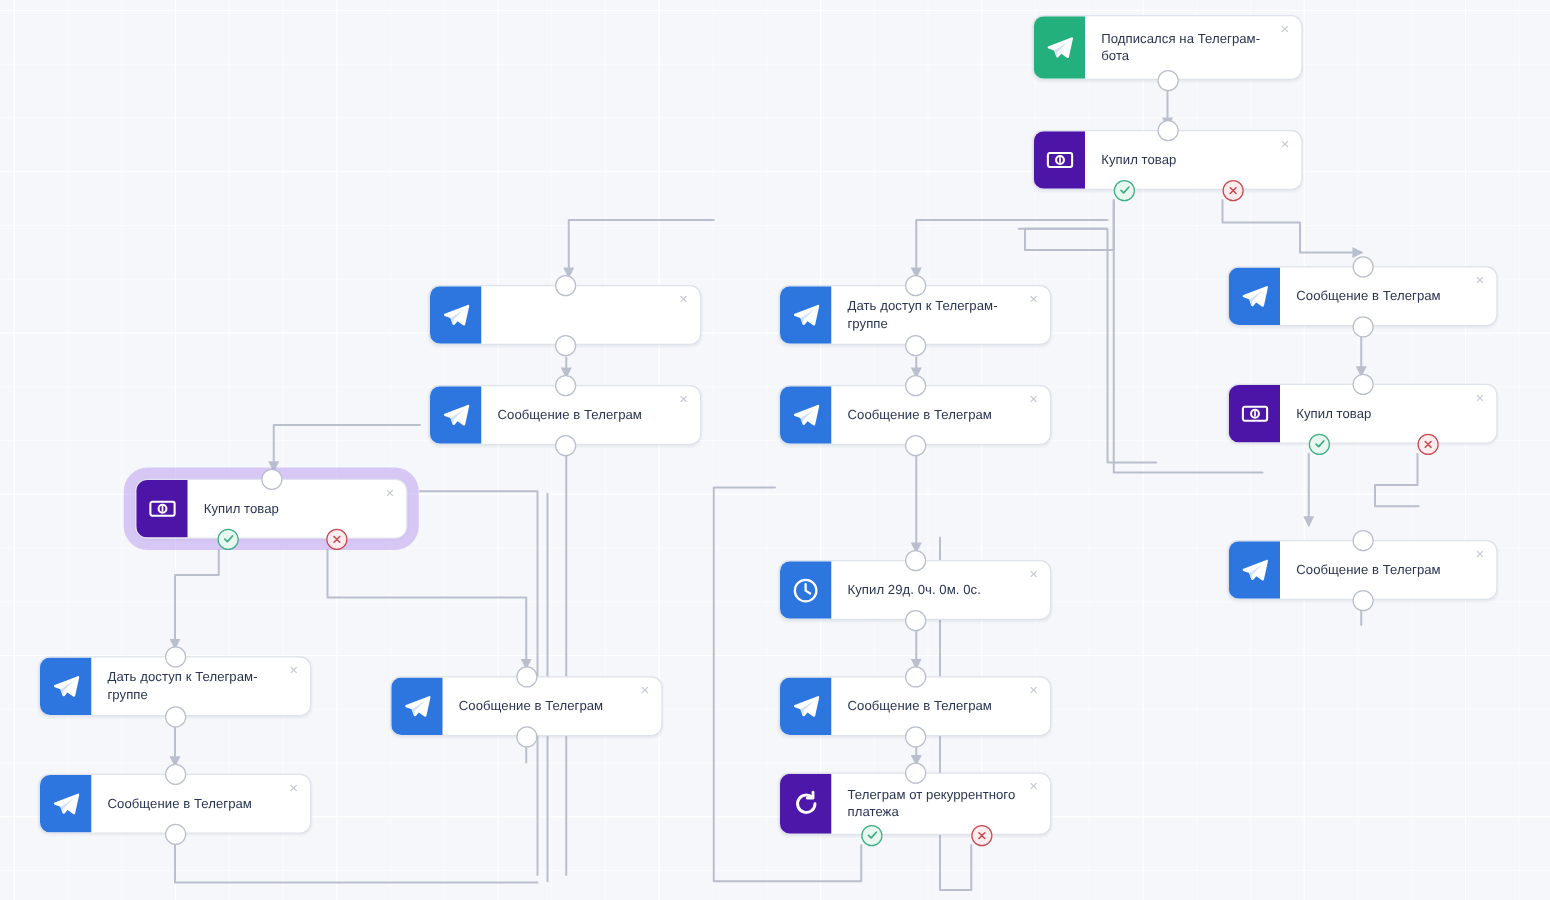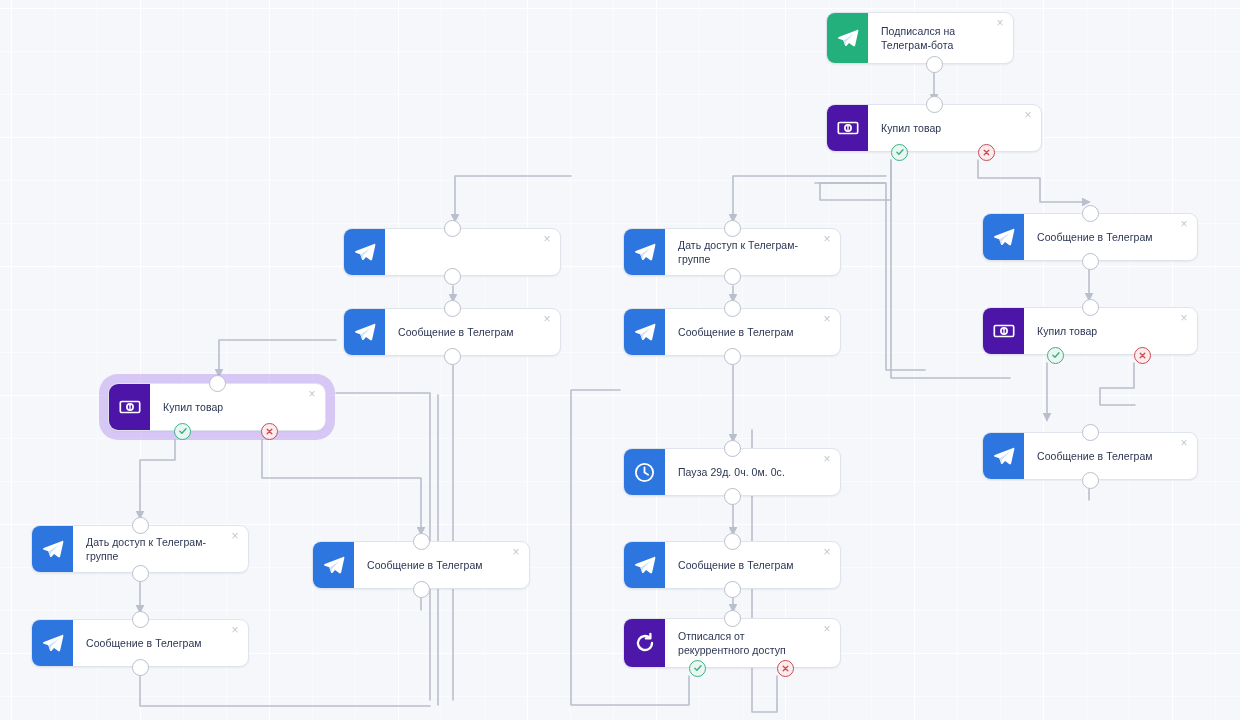--- a/index.html
+++ b/index.html
@@ -182,21 +182,21 @@
       <path d="M 336,393 L 430,393 L 430,700"></path>
 
       <path d="M 140,581 L 140,612" marker-end="url(#arrow)"></path>
 
       <path d="M 140,675 L 140,706 L 430,706"></path>
 
       <path d="M 421,597 L 421,610"></path>
     </g>
   </svg>
 
-<div class="node" style="left: 826px; top: 12px; width: 188px; height: 52px;">
+<div class="node" style="left: 826px; top: 12px; width: 216px; height: 52px;">
       <div class="icon-pane pane-green">
         <svg width="22" height="22" viewBox="0 0 24 24" aria-hidden="true">
           <path fill="#ffffff" d="M22 3.2 1.9 11c-.9.35-.87 1.62.04 1.92l4.9 1.6 1.9 5.6c.26.77 1.25.95 1.77.33l2.6-3.1 4.9 3.6c.66.49 1.6.13 1.77-.67L23.3 4.3c.17-.83-.63-1.45-1.3-1.1z"></path>
           <path fill="#cfe0f8" d="m7 14.9 11.6-7.7-8.9 8.8-.3 4z"></path>
         </svg>
       </div>
       <div class="body">
         <div class="label">Подписался на Телеграм-бота</div>
         <div class="close">×</div>
       </div>
@@ -334,21 +334,21 @@
     <div class="port" style="left: 723.5px; top: 299.5px;"></div>
     <div class="port" style="left: 723.5px; top: 347.5px;"></div>
     <div class="node" style="left: 623px; top: 448px; width: 218px; height: 48px;">
       <div class="icon-pane pane-clock">
         <svg width="23" height="23" viewBox="0 0 24 24" aria-hidden="true">
           <circle cx="12" cy="12" r="9" fill="none" stroke="#ffffff" stroke-width="1.9"></circle>
           <path d="M12 6.6V12l3.8 2.4" stroke="#ffffff" stroke-width="1.9" fill="none" stroke-linecap="round" stroke-linejoin="round"></path>
         </svg>
       </div>
       <div class="body">
-        <div class="label">Пауза 29д. 0ч. 0м. 0с.</div>
+        <div class="label">Купил 29д. 0ч. 0м. 0с.</div>
         <div class="close">×</div>
       </div>
     </div>
     <div class="port" style="left: 723.5px; top: 439.5px;"></div>
     <div class="port" style="left: 723.5px; top: 487.5px;"></div>
     <div class="node" style="left: 623px; top: 541px; width: 218px; height: 48px;">
       <div class="icon-pane pane-telegram">
         <svg width="22" height="22" viewBox="0 0 24 24" aria-hidden="true">
           <path fill="#ffffff" d="M22 3.2 1.9 11c-.9.35-.87 1.62.04 1.92l4.9 1.6 1.9 5.6c.26.77 1.25.95 1.77.33l2.6-3.1 4.9 3.6c.66.49 1.6.13 1.77-.67L23.3 4.3c.17-.83-.63-1.45-1.3-1.1z"></path>
           <path fill="#cfe0f8" d="m7 14.9 11.6-7.7-8.9 8.8-.3 4z"></path>
@@ -362,21 +362,21 @@
     <div class="port" style="left: 723.5px; top: 532.5px;"></div>
     <div class="port" style="left: 723.5px; top: 580.5px;"></div>
     <div class="node" style="left: 623px; top: 618px; width: 218px; height: 50px;">
       <div class="icon-pane pane-purple2">
         <svg width="24" height="24" viewBox="0 0 24 24" aria-hidden="true">
           <path d="M19 12a7 7 0 1 1-2.1-5" fill="none" stroke="#ffffff" stroke-width="2.3" stroke-linecap="round"></path>
           <path d="M17.4 2.8v4.6h-4.6" fill="none" stroke="#ffffff" stroke-width="2.3" stroke-linecap="round" stroke-linejoin="round"></path>
         </svg>
       </div>
       <div class="body">
-        <div class="label">Отписался от рекуррентного доступ</div>
+        <div class="label">Телеграм от рекуррентного платежа</div>
         <div class="close">×</div>
       </div>
     </div>
     <div class="port" style="left: 723.5px; top: 609.5px;"></div>
     <div class="badge badge-yes" style="left: 689px; top: 659.5px;">
       <svg width="10" height="10" viewBox="0 0 14 14">
         <path d="M2.6 7.4 5.5 10.2 11.2 3.9" fill="none" stroke="#3fae87" stroke-width="2" stroke-linecap="round" stroke-linejoin="round"></path>
       </svg>
     </div>
     <div class="badge badge-no" style="left: 777px; top: 659.5px;">

